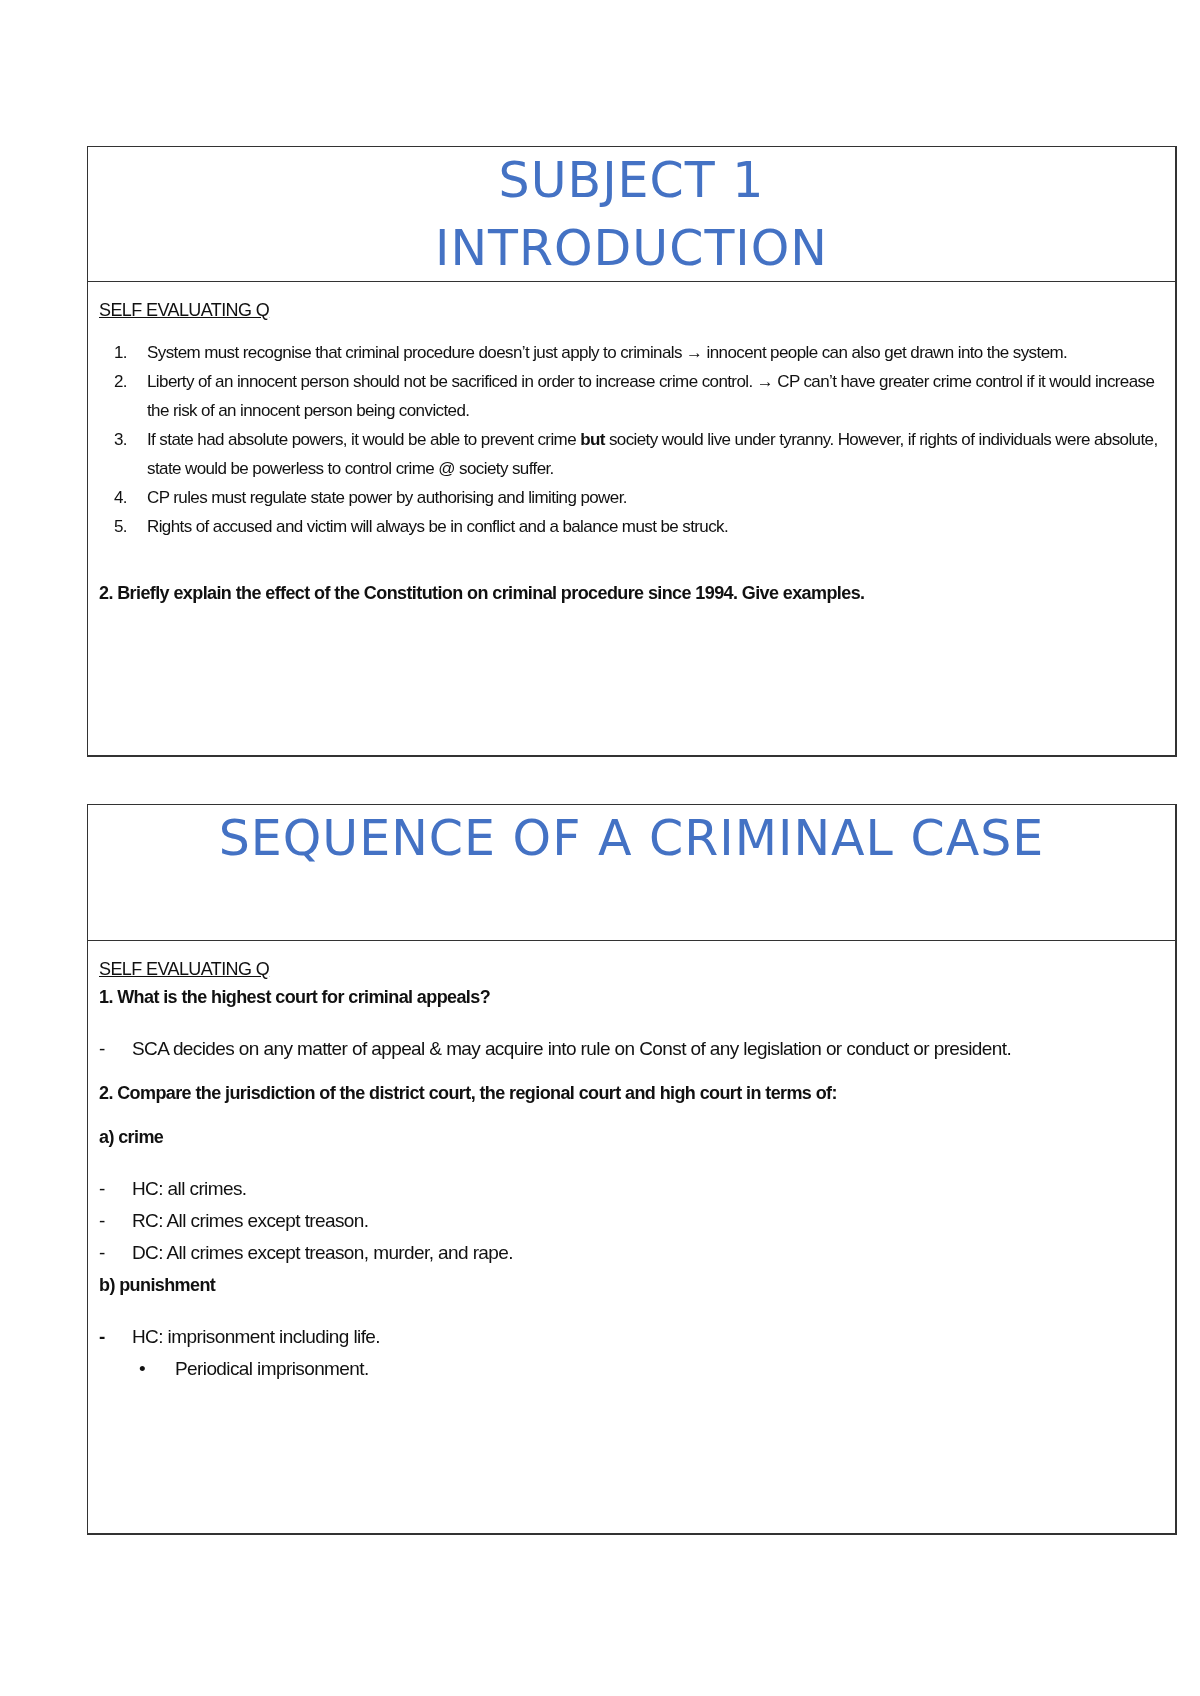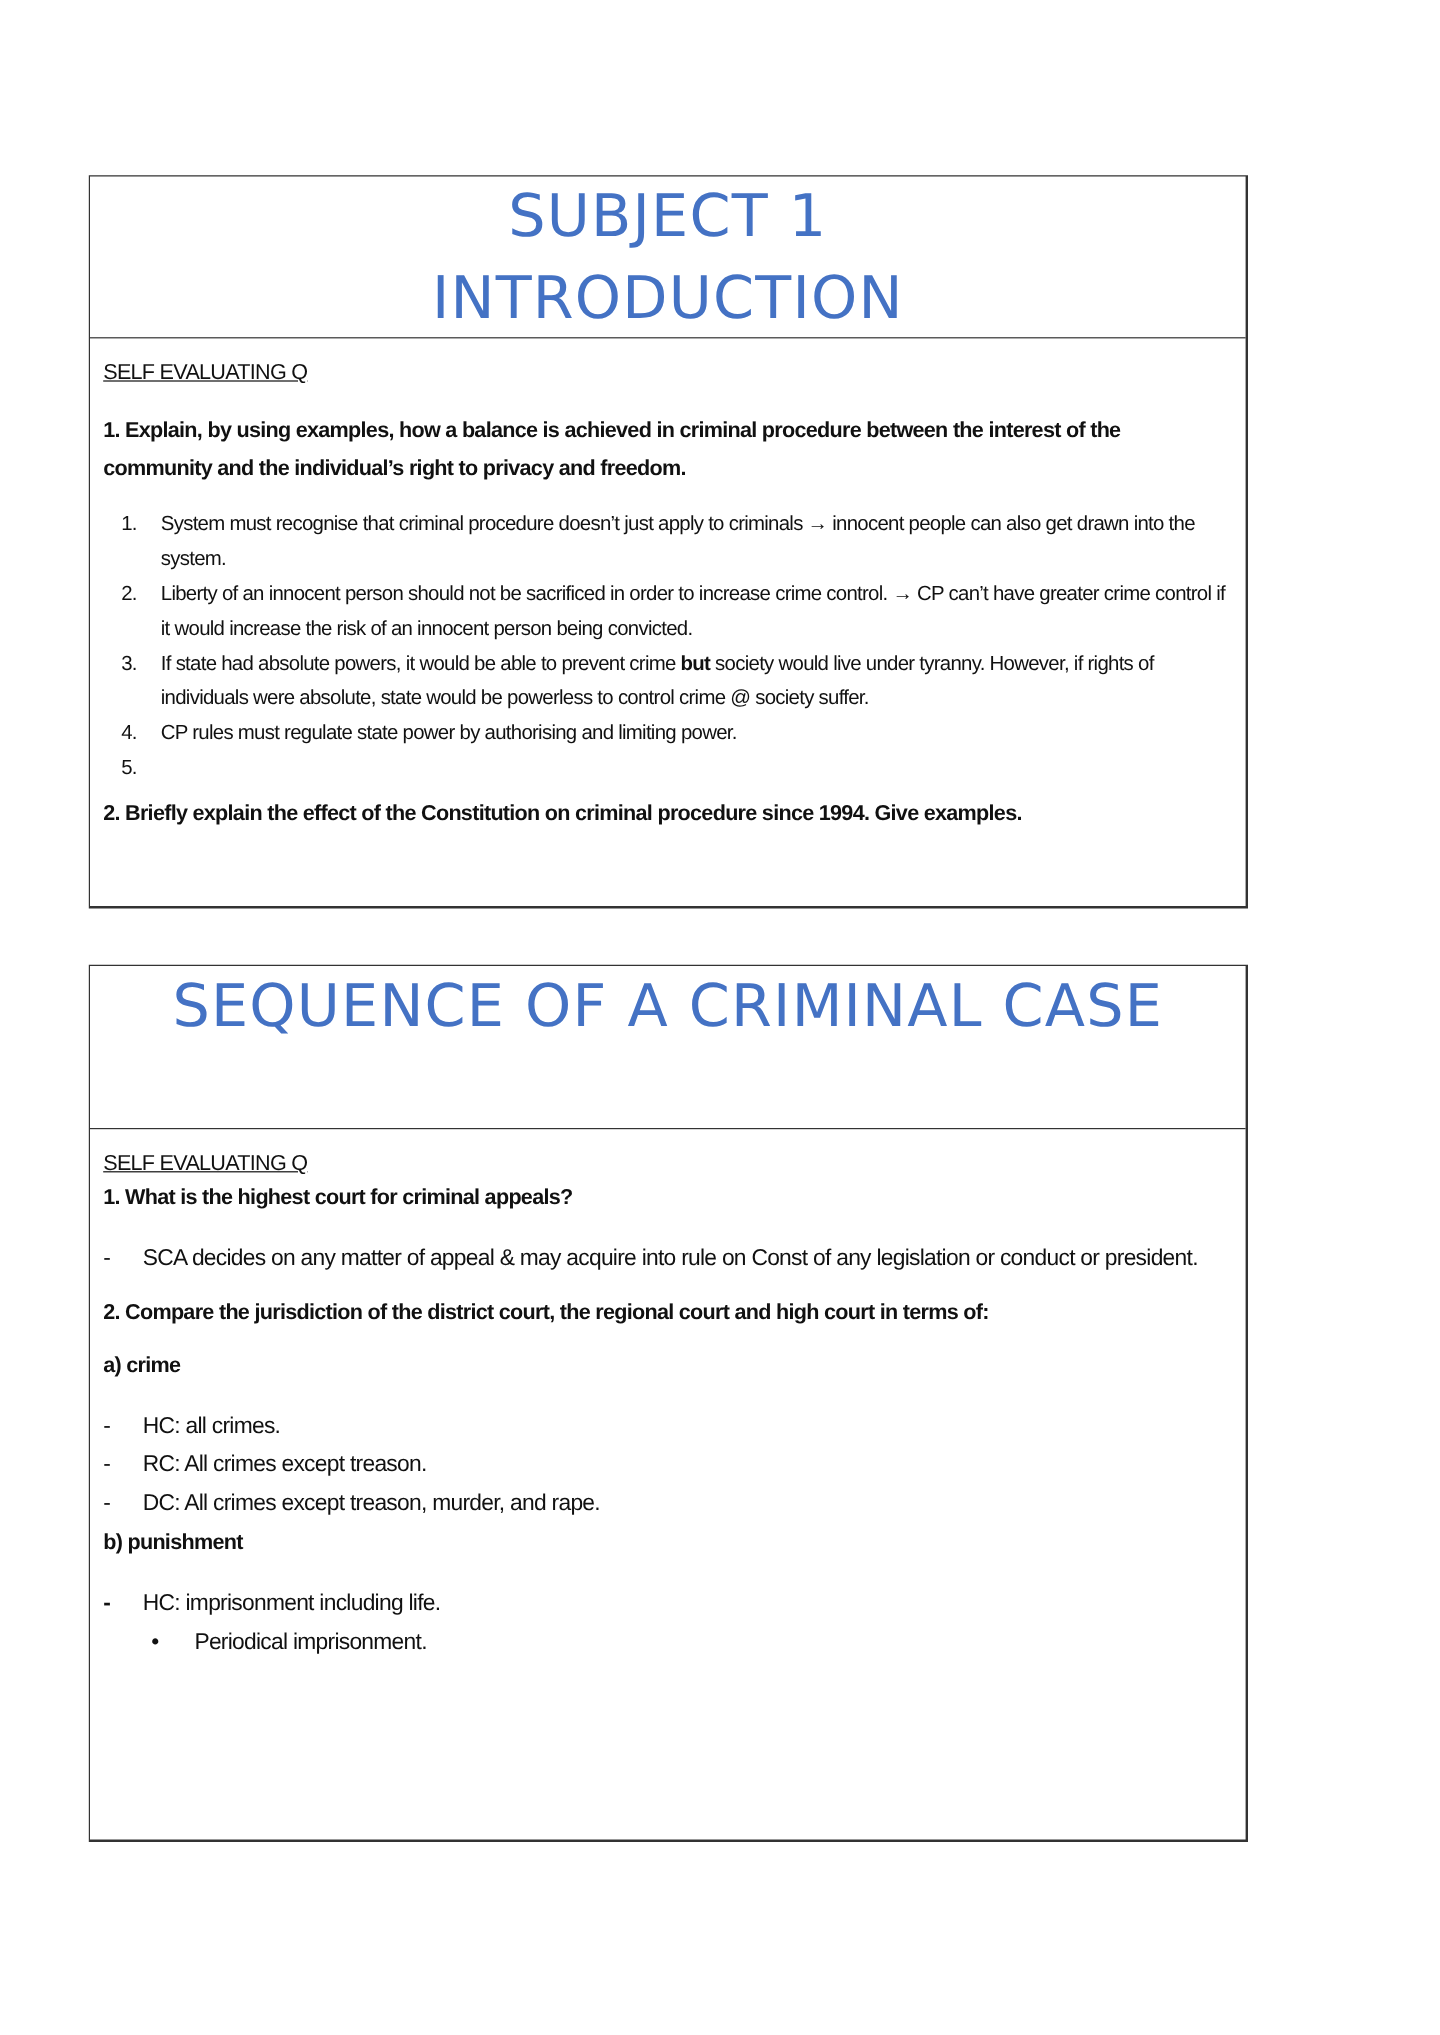--- a/index.html
+++ b/index.html
@@ -1,18 +1,18 @@
 <!DOCTYPE html>
 <html><head>
 <meta charset="utf-8">
 <style>
   html, body { margin: 0; padding: 0; background: #ffffff; }
   body { width: 1200px; height: 1696px; position: relative; overflow: hidden;
          font-family: "Liberation Sans", sans-serif; color: #111; }
-  .tbl { position: absolute; left: 74px; width: 966px; border: 1.5px solid #333;
+  .tbl { position: absolute; left: 87px; width: 1090px; border: 1.5px solid #333;
          border-right-width: 2px; border-bottom-width: 2px; box-sizing: border-box; }
   #t1 { top: 146px; height: 611px; }
   #t2 { top: 804px; height: 731px; }
   .hdr { border-bottom: 1.5px solid #333; text-align: center; color: #4472C4;
          font-family: "DejaVu Sans", sans-serif; font-size: 49px; line-height: 68px;
          box-sizing: border-box; padding-top: 0px; letter-spacing: 1px; }
   #t1 .hdr { height: 135px; }
   #t2 .hdr { height: 136px; }
   .body { padding: 8px 11px 0 11px; font-family: "Liberation Sans", sans-serif;
           font-size: 18px; letter-spacing: -0.6px; }
@@ -30,27 +30,26 @@
 </head>
 <body>
 
 <div class="tbl" id="t1">
   <div class="hdr">
     <div>SUBJECT 1</div>
     <div>INTRODUCTION</div>
   </div>
   <div class="body">
     <p class="sev">SELF EVALUATING Q</p>
-    <p class="q" style="margin-top:20px;">1. Explain, by using examples, how a balance is achieved in criminal procedure between the interest of the community and the individual’s right to privacy and freedom.</p>
     <ol class="ans" style="margin-top:16px;">
       <li><span class="num">1.</span><span>System must recognise that criminal procedure doesn’t just apply to criminals → innocent people can also get drawn into the system.</span></li>
       <li><span class="num">2.</span><span>Liberty of an innocent person should not be sacrificed in order to increase crime control. → CP can’t have greater crime control if it would increase the risk of an innocent person being convicted.</span></li>
       <li><span class="num">3.</span><span>If state had absolute powers, it would be able to prevent crime </span><b class="inl">but</b><span> society would live under tyranny. However, if rights of individuals were absolute, state would be powerless to control crime @ society suffer.</span></li>
       <li><span class="num">4.</span><span>CP rules must regulate state power by authorising and limiting power.</span></li>
-      <li><span class="num">5.</span></li>
+      <li><span class="num">5.</span><span>Rights of accused and victim will always be in conflict and a balance must be struck.</span></li>
     </ol>
     <p class="q" style="margin-top:36px;">2. Briefly explain the effect of the Constitution on criminal procedure since 1994. Give examples.</p>
   </div>
 </div>
 
 <div class="tbl" id="t2">
   <div class="hdr">
     <div>SEQUENCE OF A CRIMINAL CASE</div>
   </div>
   <div class="body">

